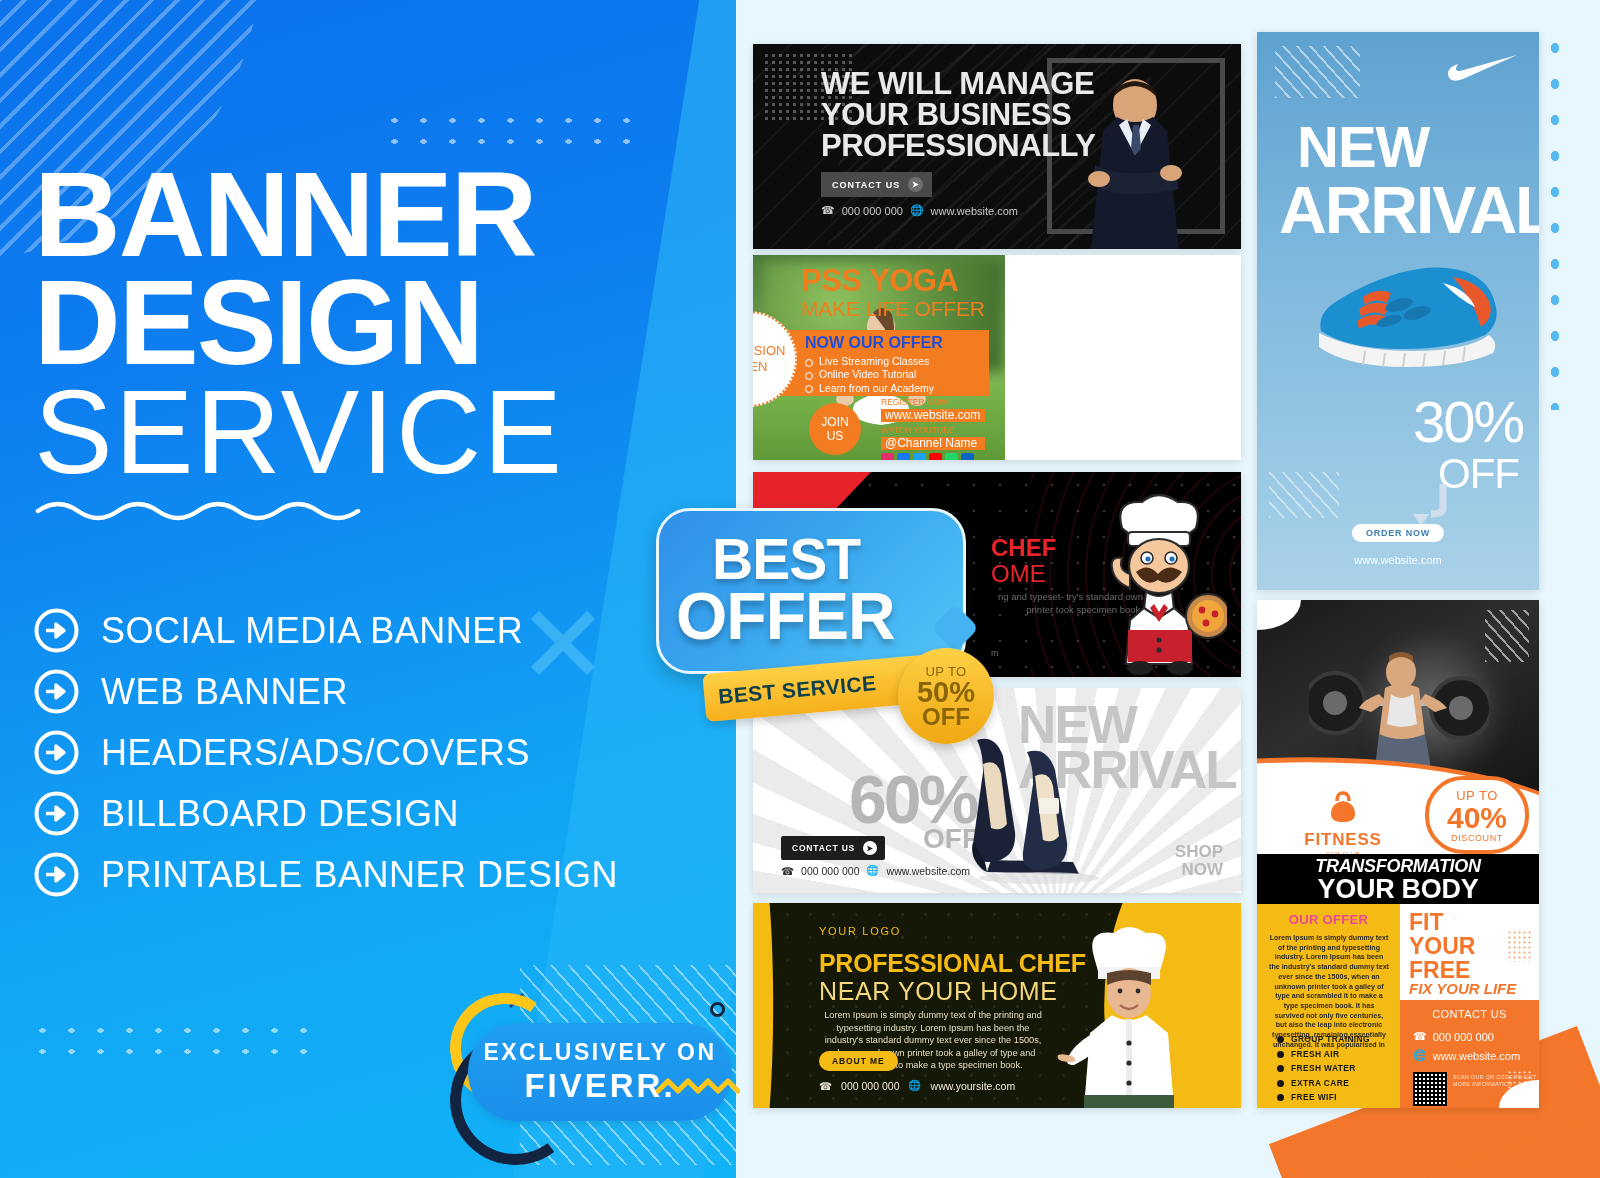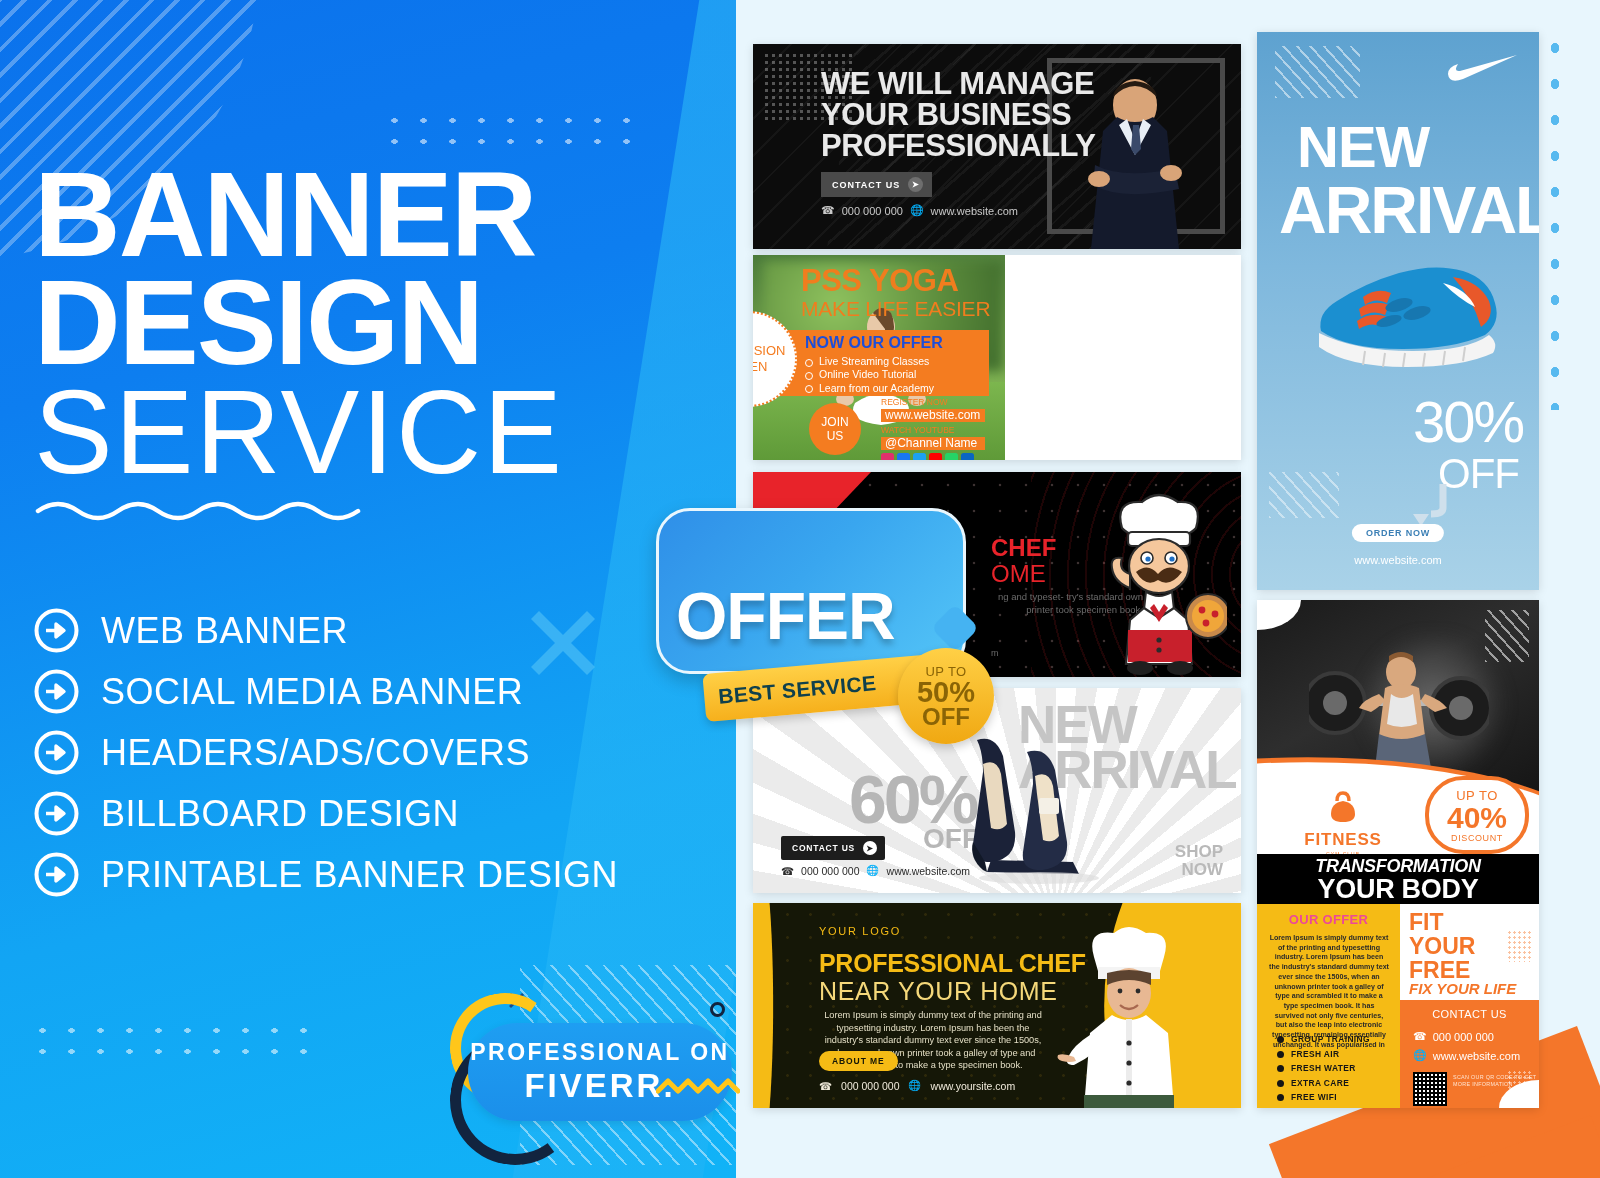--- a/index.html
+++ b/index.html
@@ -341,28 +341,28 @@
     <svg class="xmark-sm" viewBox="0 0 17 17">
       <path d="M3 1 L8.5 6.5 L14 1 L16 3 L10.5 8.5 L16 14 L14 16 L8.5 10.5 L3 16 L1 14 L6.5 8.5 L1 3 Z" fill="#1a4b8c"></path>
     </svg>
 
     <div class="bullets">
       <div class="bullet">
         <svg class="b-icon" viewBox="0 0 45 45">
           <circle cx="22.5" cy="22.5" r="20" fill="none" stroke="#fff" stroke-width="4"></circle>
           <path d="M12 22.5 H27 M22 16 L30 22.5 L22 29 Z" fill="#fff" stroke="#fff" stroke-width="3.4" stroke-linejoin="round"></path>
         </svg>
-        <span class="b-label">WEB BANNER</span>
+        <span class="b-label">SOCIAL MEDIA BANNER</span>
       </div>
       <div class="bullet">
         <svg class="b-icon" viewBox="0 0 45 45">
           <circle cx="22.5" cy="22.5" r="20" fill="none" stroke="#fff" stroke-width="4"></circle>
           <path d="M12 22.5 H27 M22 16 L30 22.5 L22 29 Z" fill="#fff" stroke="#fff" stroke-width="3.4" stroke-linejoin="round"></path>
         </svg>
-        <span class="b-label">SOCIAL MEDIA BANNER</span>
+        <span class="b-label">WEB BANNER</span>
       </div>
       <div class="bullet">
         <svg class="b-icon" viewBox="0 0 45 45">
           <circle cx="22.5" cy="22.5" r="20" fill="none" stroke="#fff" stroke-width="4"></circle>
           <path d="M12 22.5 H27 M22 16 L30 22.5 L22 29 Z" fill="#fff" stroke="#fff" stroke-width="3.4" stroke-linejoin="round"></path>
         </svg>
         <span class="b-label">HEADERS/ADS/COVERS</span>
       </div>
       <div class="bullet">
         <svg class="b-icon" viewBox="0 0 45 45">
@@ -381,21 +381,21 @@
     </div>
 
     <div class="diag-hatch"></div>
   </div>
 
   <div class="fiverr-wrap">
     <div class="arc-yellow"></div>
     <div class="arc-dark"></div>
     <div class="circle-o"></div>
     <div class="fiverr-pill">
-      <span class="fv-1">PROFESSIONAL ON</span>
+      <span class="fv-1">EXCLUSIVELY ON</span>
       <span class="fv-2">FIVERR.</span>
     </div>
     <svg class="zig" viewBox="0 0 84 24">
       <path d="M2 16 L12 6 L22 16 L32 6 L42 16 L52 6 L62 16 L72 6 L82 16" fill="none" stroke="#ffc61a" stroke-width="5" stroke-linecap="round" stroke-linejoin="round"></path>
     </svg>
   </div>
 
   <div class="card c-business">
     <div class="cb-diag"></div>
     <div class="cb-chev"></div>
@@ -437,21 +437,21 @@
         <ellipse cx="70" cy="28" rx="14" ry="17" fill="#e8c9a8"></ellipse>
         <path d="M62 14 Q70 4 80 14 Q86 26 80 44 L86 70 L80 74 Q74 50 74 30 Z" fill="#6b4a2c"></path>
         <path d="M56 46 Q70 38 84 46 L90 96 L50 96 Z" fill="#ffffff"></path>
         <path d="M44 104 Q70 86 96 104 Q106 122 70 126 Q34 122 44 104Z" fill="#ffffff"></path>
         <ellipse cx="34" cy="100" rx="9" ry="7" fill="#e8c9a8"></ellipse>
         <ellipse cx="106" cy="100" rx="9" ry="7" fill="#e8c9a8"></ellipse>
       </svg>
     </div>
     <div class="yg-right"></div>
     <div class="yg-h1">PSS YOGA</div>
-    <div class="yg-h2">MAKE LIFE EASIER</div>
+    <div class="yg-h2">MAKE LIFE OFFER</div>
     <div class="yg-orange"></div>
     <div class="yg-offer">NOW OUR OFFER</div>
     <ul class="yg-ul">
       <li>Live Streaming Classes</li>
       <li>Online Video Tutorial</li>
       <li>Learn from our Academy</li>
     </ul>
     <div class="yg-circle">
       <span>ADMISSION</span>
       <span>OPEN</span>
@@ -698,20 +698,21 @@
     <div class="qr-txt">SCAN OUR QR CODE TO GET MORE INFORMATION</div>
     <div class="ft-dots"></div>
     <div class="ft-dots2"></div>
     <div class="ft-wc"></div>
   </div>
 
   <div class="best-offer">
     <div class="bo-card">
       <div class="bo-nub"></div>
     </div>
+    <div class="bo-best">BEST</div>
     <div class="bo-offer">OFFER</div>
     <div class="bo-ribbon">
       <span>BEST SERVICE</span>
     </div>
     <div class="bo-circle">
       <span class="u">UP TO</span>
       <span class="n">50%</span>
       <span class="o">OFF</span>
     </div>
   </div>

